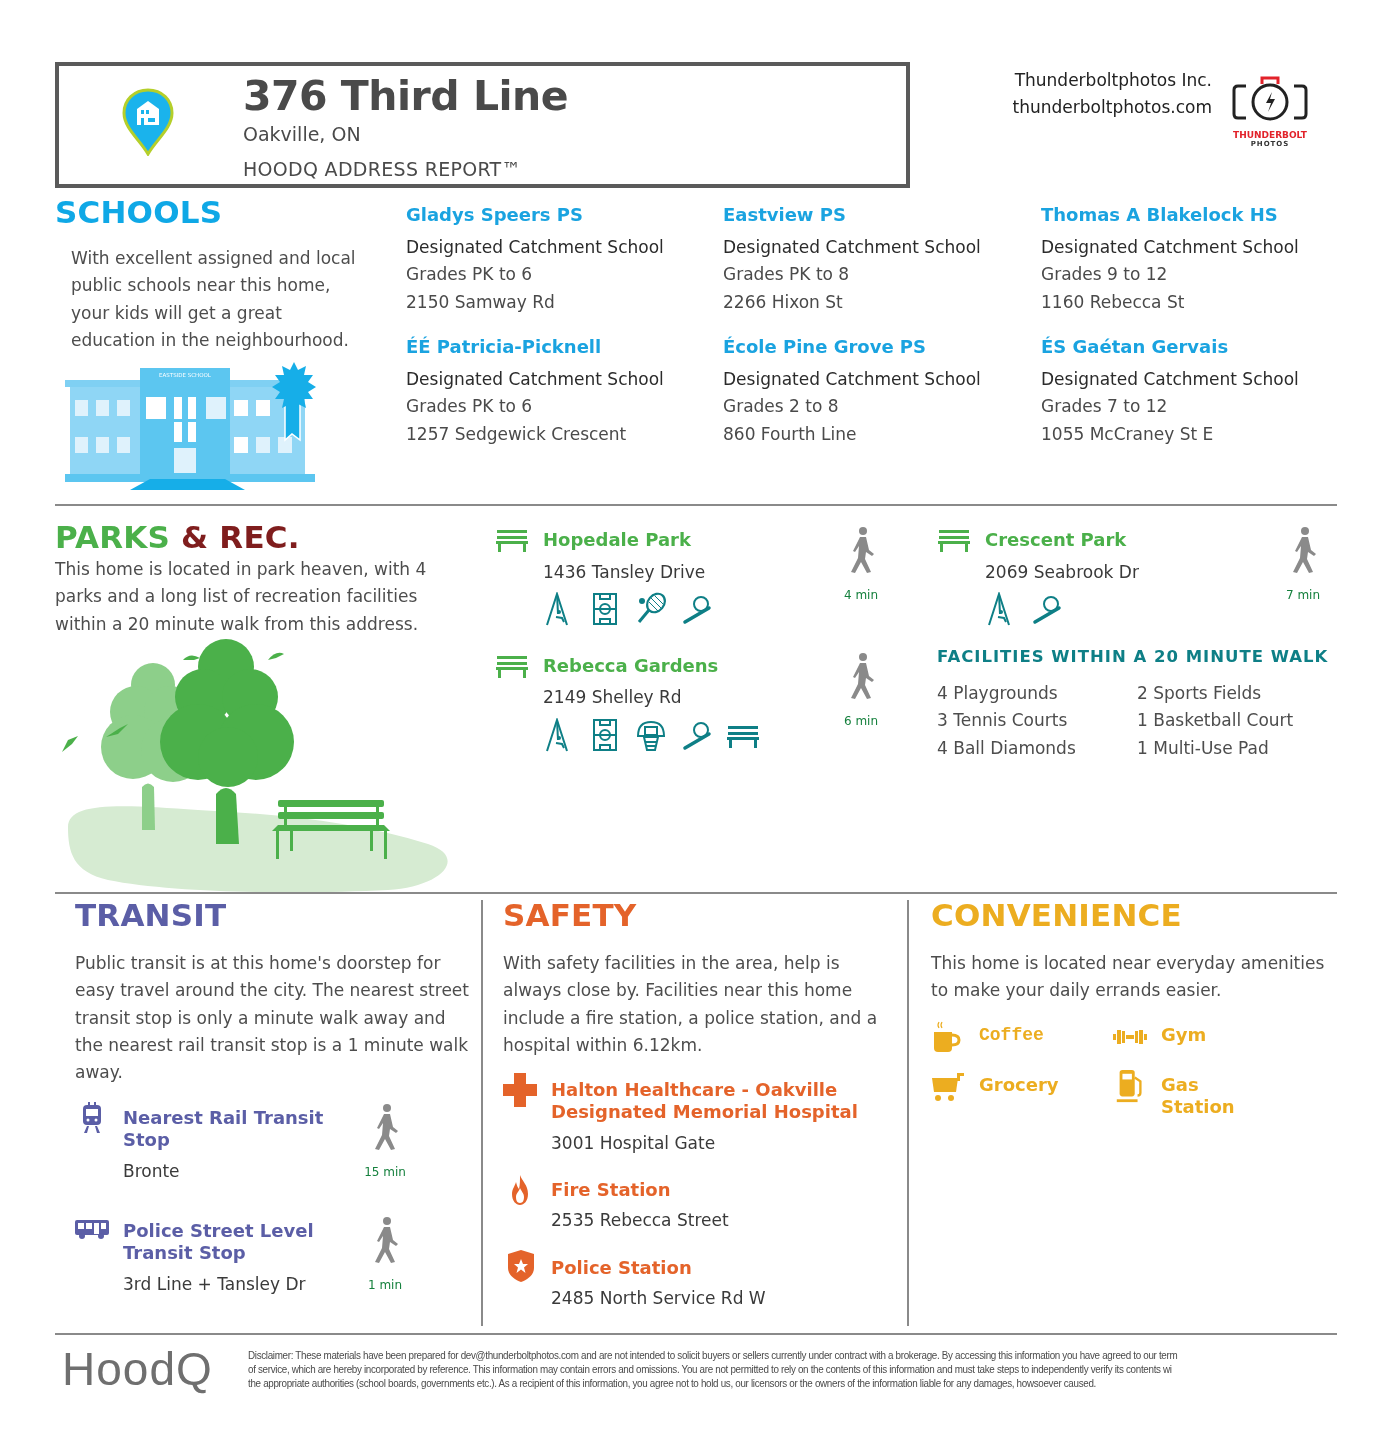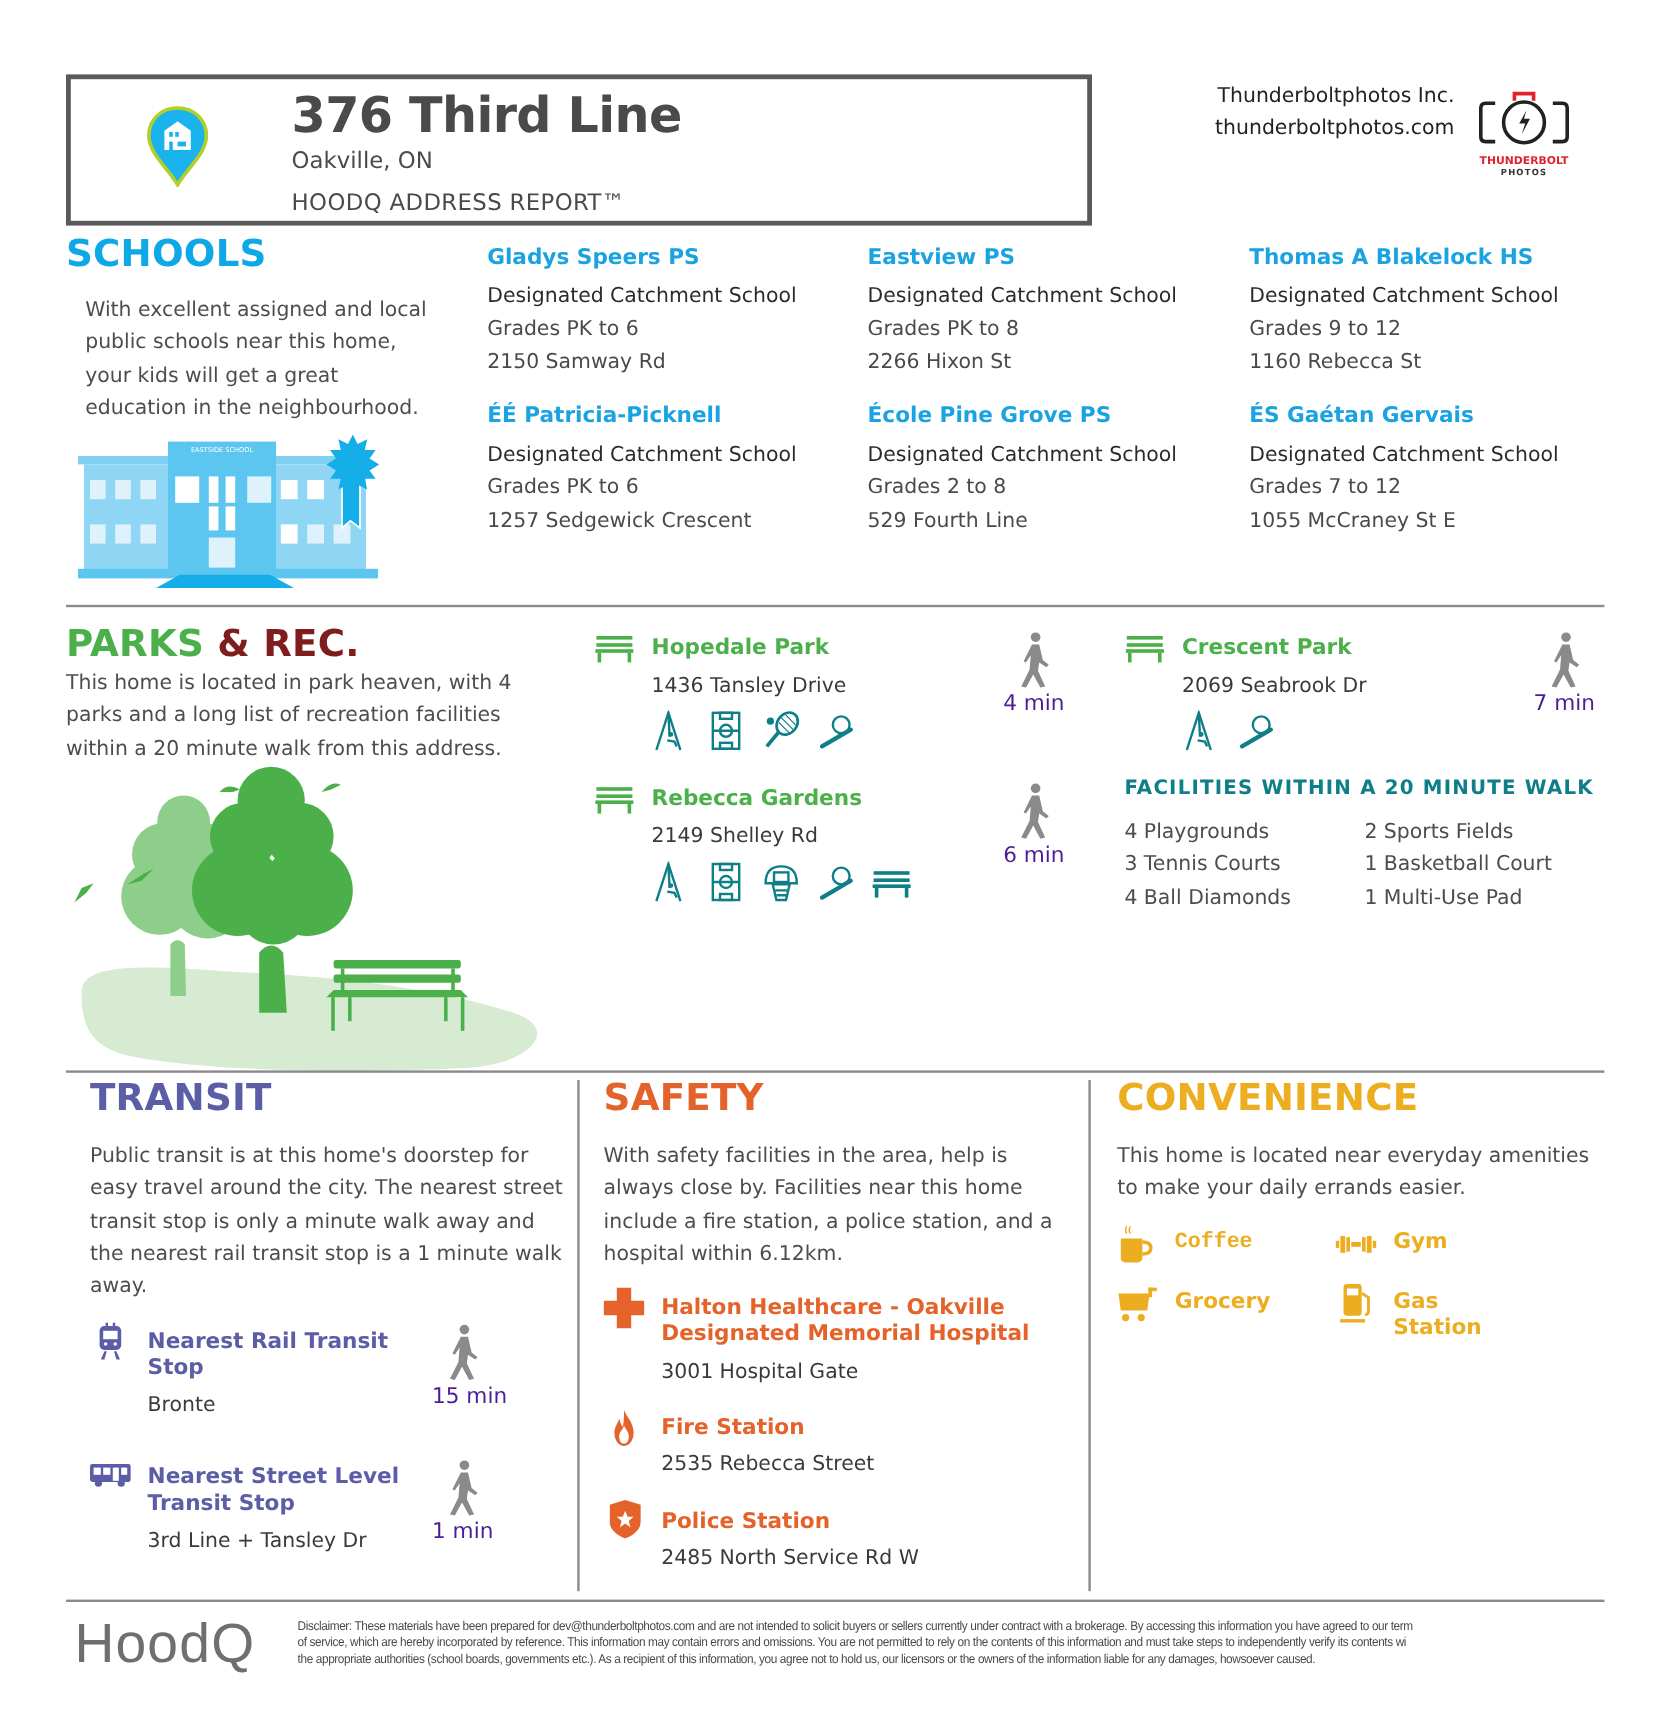--- a/index.html
+++ b/index.html
@@ -38,21 +38,21 @@
   .parks-title .amp { color: #7f1d1d; }
   .parks-desc { left: 55px; top: 556px; width: 410px; }
   .parks-illus { left: 58px; top: 632px; width: 395px; height: 262px; }
   .park-icon { width: 32px; height: 24px; }
   .park-name { font-size: 18px; font-weight: bold; color: #4bb04a; }
   .park-addr { font-size: 17px; color: #3a3a3a; }
   .fac-row { display: flex; gap: 14px; }
   .fac-ico { width: 32px; height: 34px; }
   .walk { width: 50px; text-align: center; }
   .walk svg { width: 30px; height: 48px; display: block; margin: 0 auto; }
-  .walk .t { font-size: 18px; color: #4c1d95; margin-top: 2px; white-space: nowrap; }
+  .walk .t { font-size: 12px; color: #15803d; margin-top: 14px; white-space: nowrap; }
   .fac-head { left: 937px; top: 647px; font-size: 16.5px; font-weight: bold; color: #0e7f86; letter-spacing: 1px; }
   .fac-list { left: 937px; top: 680px; width: 400px; display: grid; grid-template-columns: 200px 200px; row-gap: 0; }
   .fac-list div { font-size: 17px; line-height: 27.3px; color: #4d4d4d; }
 
   
   .transit-title { left: 75px; top: 897px; color: #5b5ea6; }
   .safety-title { left: 503px; top: 897px; color: #e4632a; }
   .conv-title { left: 931px; top: 897px; color: #ecad20; }
   .col-desc { width: 395px; }
   .item-name { font-size: 18px; font-weight: bold; line-height: 22px; }
@@ -152,21 +152,21 @@
 <div class="abs school" style="left:406px;top:336px;">
   <div class="nm">ÉÉ Patricia-Picknell</div>
   <div class="ln">Designated Catchment School</div>
   <div class="ln g">Grades PK to 6</div>
   <div class="ln g">1257 Sedgewick Crescent</div>
 </div>
 <div class="abs school" style="left:723px;top:336px;">
   <div class="nm">École Pine Grove PS</div>
   <div class="ln">Designated Catchment School</div>
   <div class="ln g">Grades 2 to 8</div>
-  <div class="ln g">529 Fourth Line</div>
+  <div class="ln g">860 Fourth Line</div>
 </div>
 <div class="abs school" style="left:1041px;top:336px;">
   <div class="nm">ÉS Gaétan Gervais</div>
   <div class="ln">Designated Catchment School</div>
   <div class="ln g">Grades 7 to 12</div>
   <div class="ln g">1055 McCraney St E</div>
 </div>
 
 <div class="abs hr" style="left:55px;top:504px;width:1282px;"></div>
 
@@ -398,21 +398,21 @@
       <circle cx="26" cy="16" r="3"></circle>
     </g>
     <g fill="#fff">
       <rect x="3" y="3" width="6" height="6"></rect>
       <rect x="11" y="3" width="6" height="6"></rect>
       <rect x="19" y="3" width="5" height="11"></rect>
       <rect x="26" y="3" width="5" height="6"></rect>
     </g>
   </svg>
 <div class="abs item-name" style="left:123px;top:1220px;color:#5b5ea6;">
-  <div>Nearest Street Level</div>
+  <div>Police Street Level</div>
   <div>Transit Stop</div>
 </div>
 <div class="abs item-sub" style="left:123px;top:1274px;">3rd Line + Tansley Dr</div>
 <div class="abs walk" style="left:360px;top:1216px;width:50px;">
   <svg viewBox="0 0 30 48">
       <circle cx="17" cy="5" r="4" fill="#8a8a8a"></circle>
       <path d="M14 11 L20 11 L23 24 L28 28 L26 30 L20 26 L19 33 L25 46 L21 47 L15 36 L9 47 L5 46 L12 32 L13 20 L9 26 L7 25 Z" fill="#8a8a8a"></path>
     </svg>
   <div class="t">1 min</div>
 </div>

